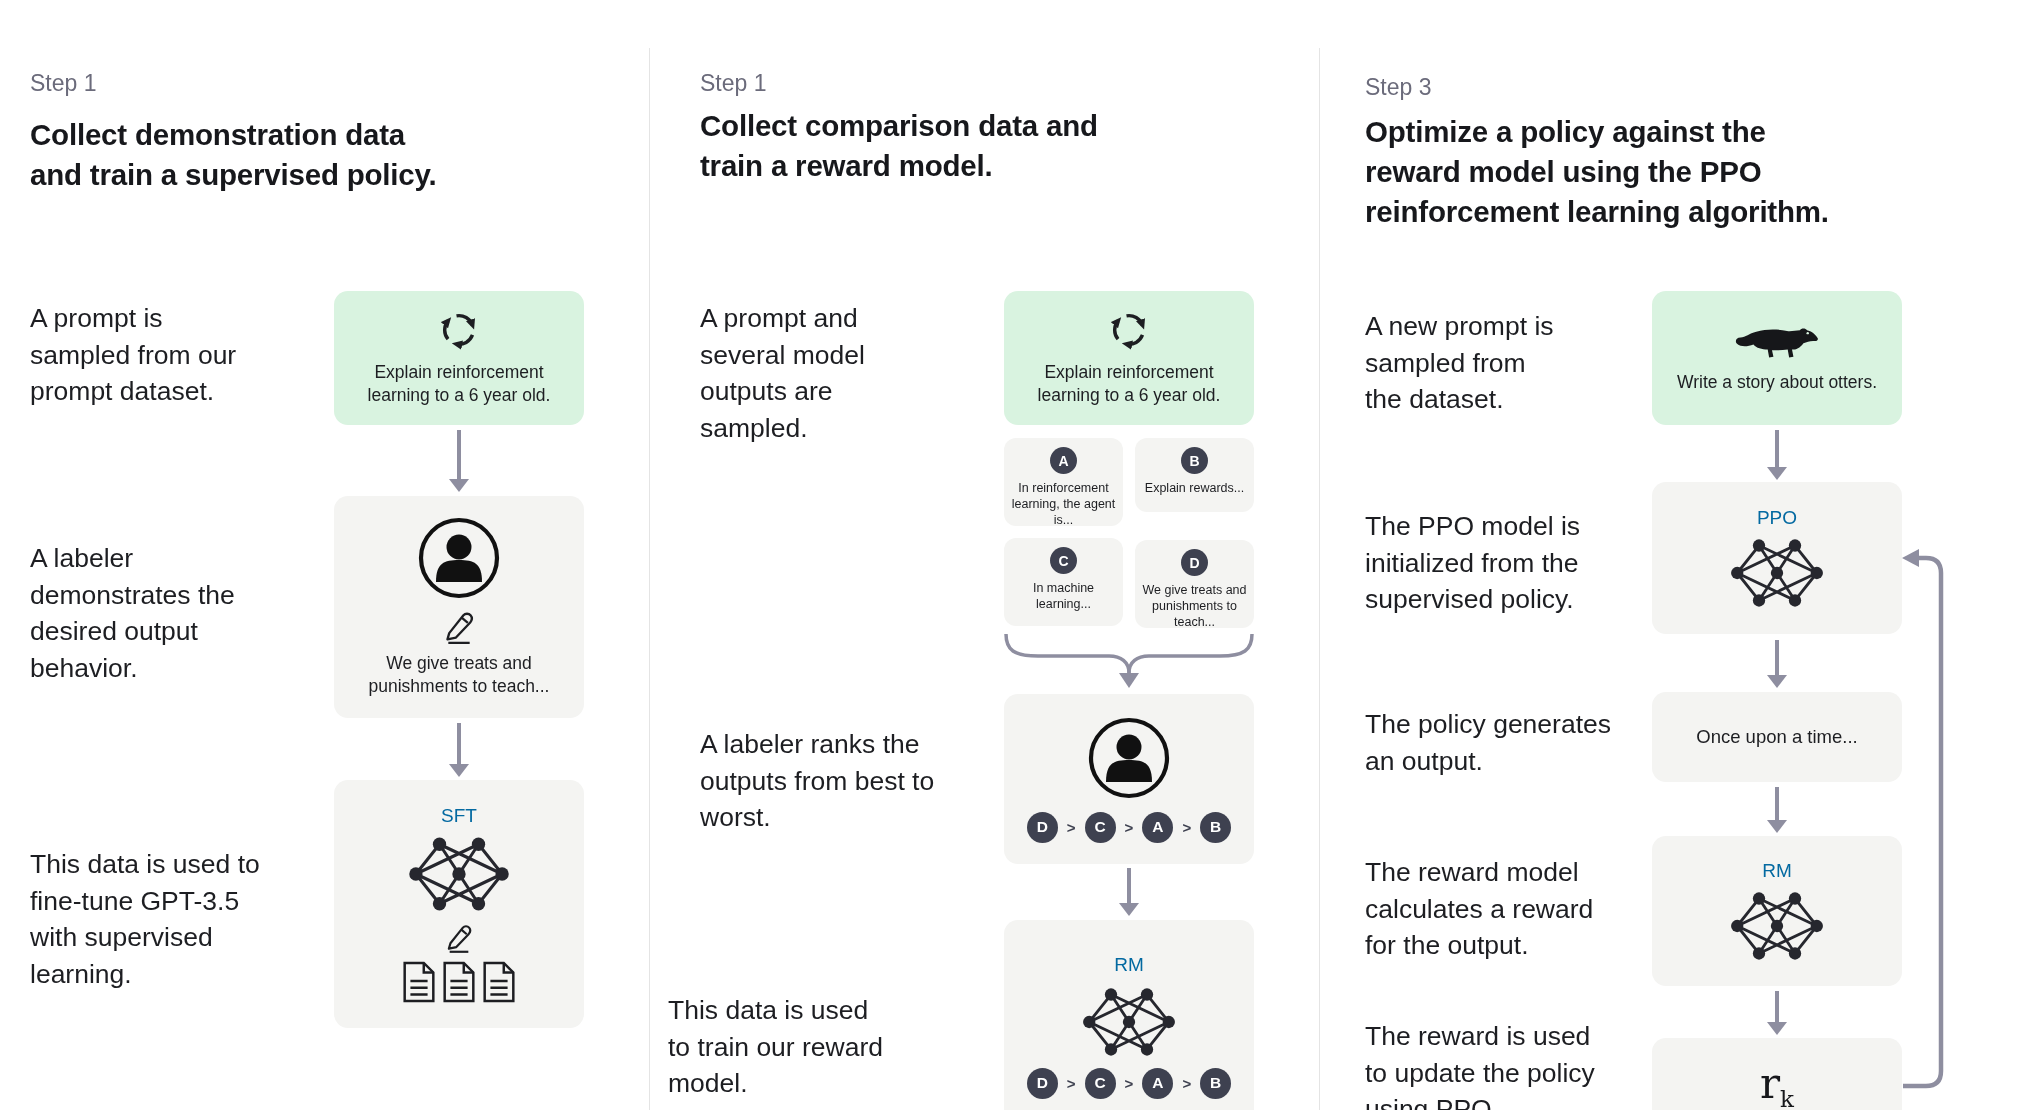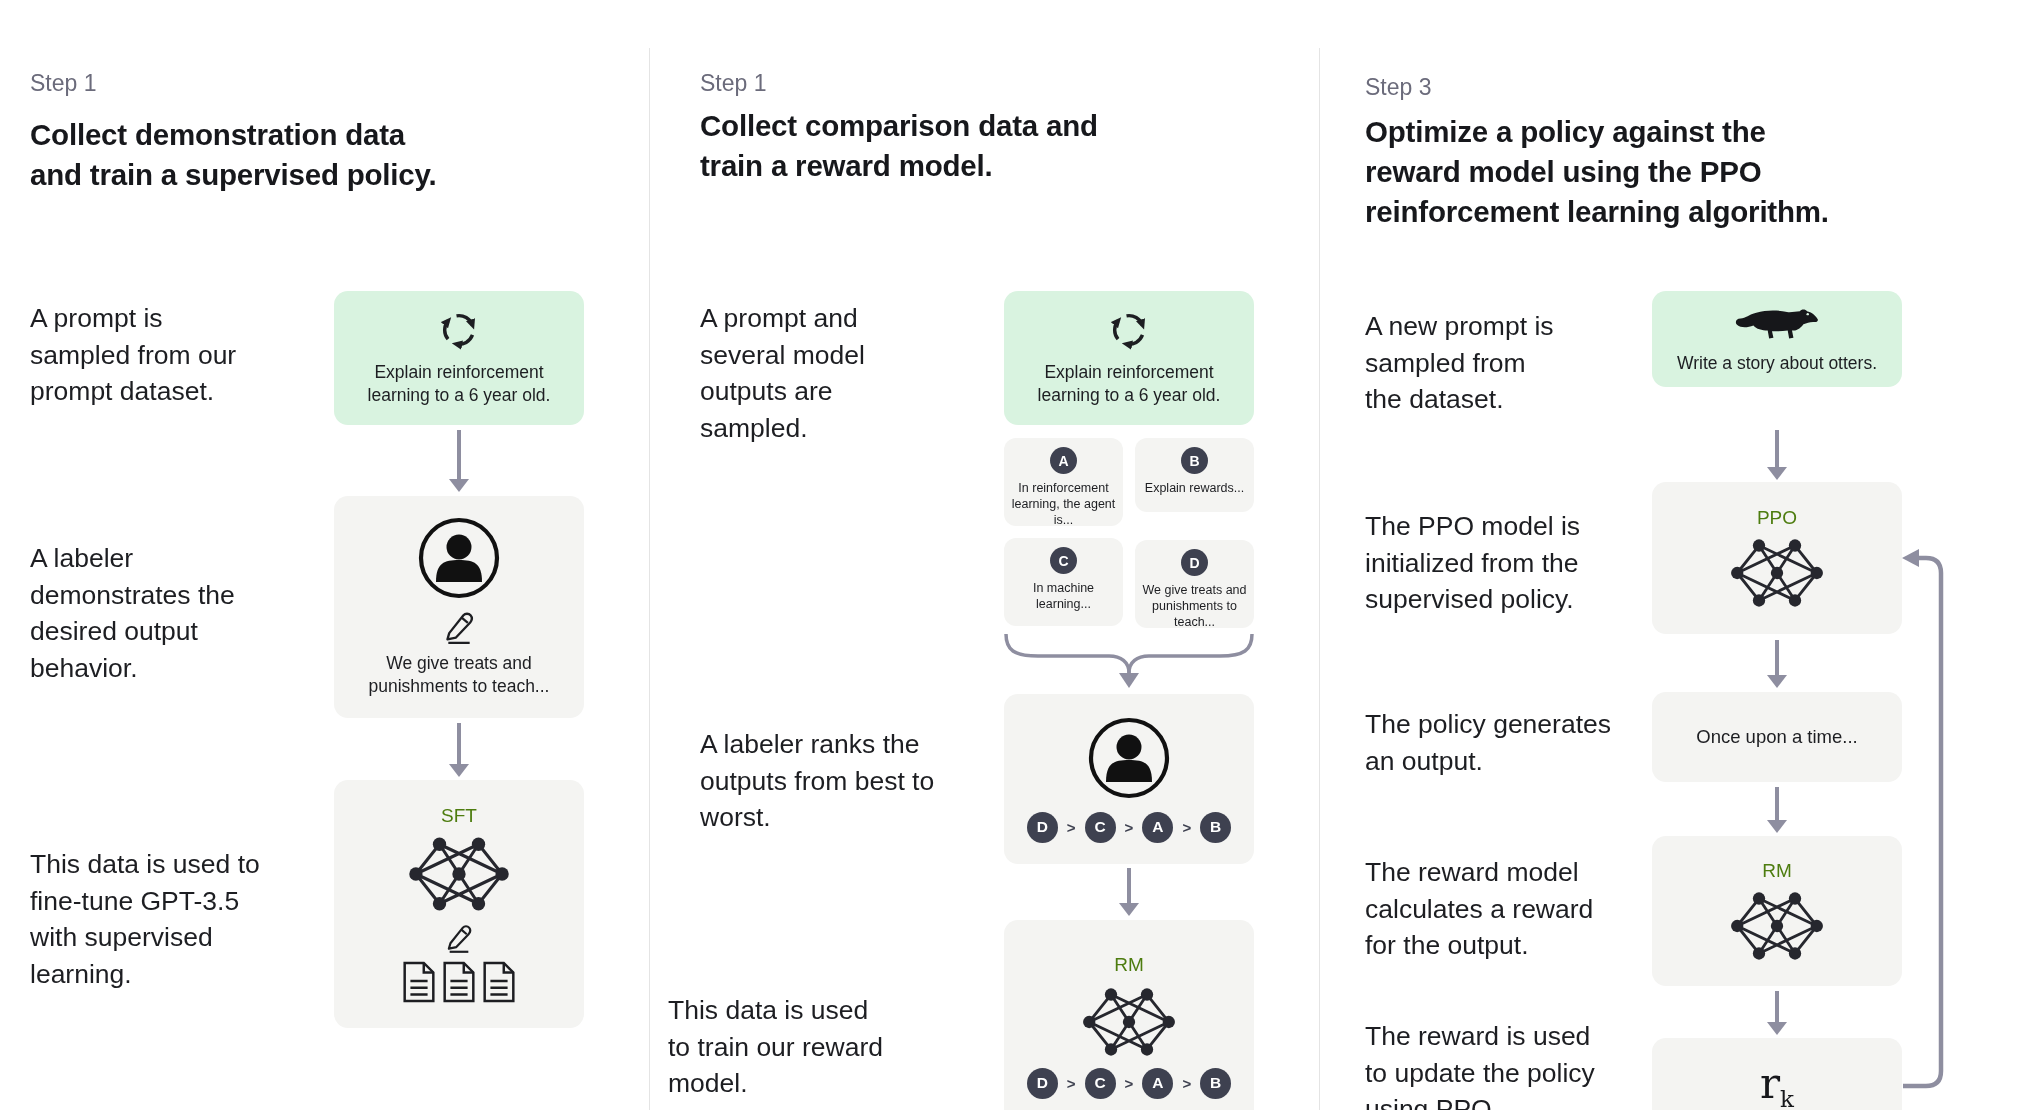--- a/index.html
+++ b/index.html
@@ -6,21 +6,21 @@
   body{font-family:"Liberation Sans","DejaVu Sans",sans-serif;color:#1d1e22;}
   .canvas{position:relative;width:2021px;height:1110px;background:#ffffff;overflow:hidden;margin-top:48px;}
   .divider{position:absolute;top:0;height:1110px;width:1px;background:#e4e4e4;}
   .step-label{position:absolute;font-size:23px;color:#6b6b7b;}
   .heading{position:absolute;font-weight:700;font-size:29.5px;line-height:1.36;letter-spacing:-0.2px;color:#17181c;}
   .ann{position:absolute;font-size:26.5px;line-height:1.38;color:#1d1e22;}
   .box{position:absolute;border-radius:14px;display:flex;flex-direction:column;align-items:center;justify-content:center;text-align:center;box-sizing:border-box;}
   .green{background:#d9f3e0;}
   .gray{background:#f4f4f2;}
   .boxtext{font-size:17.5px;line-height:1.32;color:#1d1e22;padding:0 12px;}
-  .modlabel{font-size:19px;color:#4d7c0f;}
+  .modlabel{font-size:19px;color:#0369a1;}
   .gap10{gap:10px;}
   .arr{position:absolute;width:4px;background:#8e8ea0;}
   .arr::after{content:"";position:absolute;left:50%;transform:translateX(-50%);bottom:-12px;width:0;height:0;
     border-left:10px solid transparent;border-right:10px solid transparent;border-top:13px solid #8e8ea0;}
   .cell{position:absolute;background:#f4f4f2;border-radius:12px;display:flex;flex-direction:column;align-items:center;gap:6px;padding-top:9px;box-sizing:border-box;text-align:center;}
   .celltext{font-size:12.5px;line-height:1.28;color:#1d1e22;padding:0 7px;}
   .badge{background:#3e4150;color:#ffffff;border-radius:50%;display:flex;align-items:center;justify-content:center;font-weight:700;flex:0 0 auto;}
   .badge.sm{width:27px;height:27px;font-size:14px;}
   .badge.md{width:31px;height:31px;font-size:15.5px;}
   .rankrow{display:flex;align-items:center;gap:9px;}
@@ -227,21 +227,21 @@
     <div>reward model using the PPO</div>
     <div>reinforcement learning algorithm.</div>
   </div>
 
   <div class="ann" style="left:1365px;top:260px;width:195px">A new prompt is sampled from the dataset.</div>
   <div class="ann" style="left:1365px;top:460px;width:245px">The PPO model is initialized from the supervised policy.</div>
   <div class="ann" style="left:1365px;top:658px;width:262px">The policy generates an output.</div>
   <div class="ann" style="left:1365px;top:970px;width:230px">The reward is used to update the policy using PPO.</div>
   <div class="ann" style="left:1365px;top:806px;width:245px">The reward model calculates a reward for the output.</div>
 
-  <div class="box green gap10" style="left:1652px;top:243px;width:250px;height:96px">
+  <div class="box green gap10" style="left:1652px;top:243px;width:250px;height:134px">
     <svg width="86" height="40" viewBox="0 0 120 56">
       <path fill="#16171a" d="M4,32 C1,29 2,23 9,23 C16,23 21,17 31,15 C45,11 60,11 74,14 C80,15 86,13 92,13 C94,9.5 100,9.5 102,13 C108,14 114,19 117,24 C118,26 116,28.5 112,28 C106,27.5 102,30 97,31 C92,38 87,40 81,40 L83,50 L77,51 L75,40 C67,41 59,41 53,41 L55,50 L49,51 L47,40 C39,40 31,38 27,33 C19,36 10,37 4,32 Z"></path>
       <circle cx="103" cy="17" r="1.7" fill="#d9f3e0"></circle>
     </svg>
     <div class="boxtext">Write a story about otters.</div>
   </div>
 
   <div class="arr" style="left:1775px;top:382px;height:38px"></div>
 
   <div class="box gray" style="left:1652px;top:434px;width:250px;height:152px;gap:8px">

